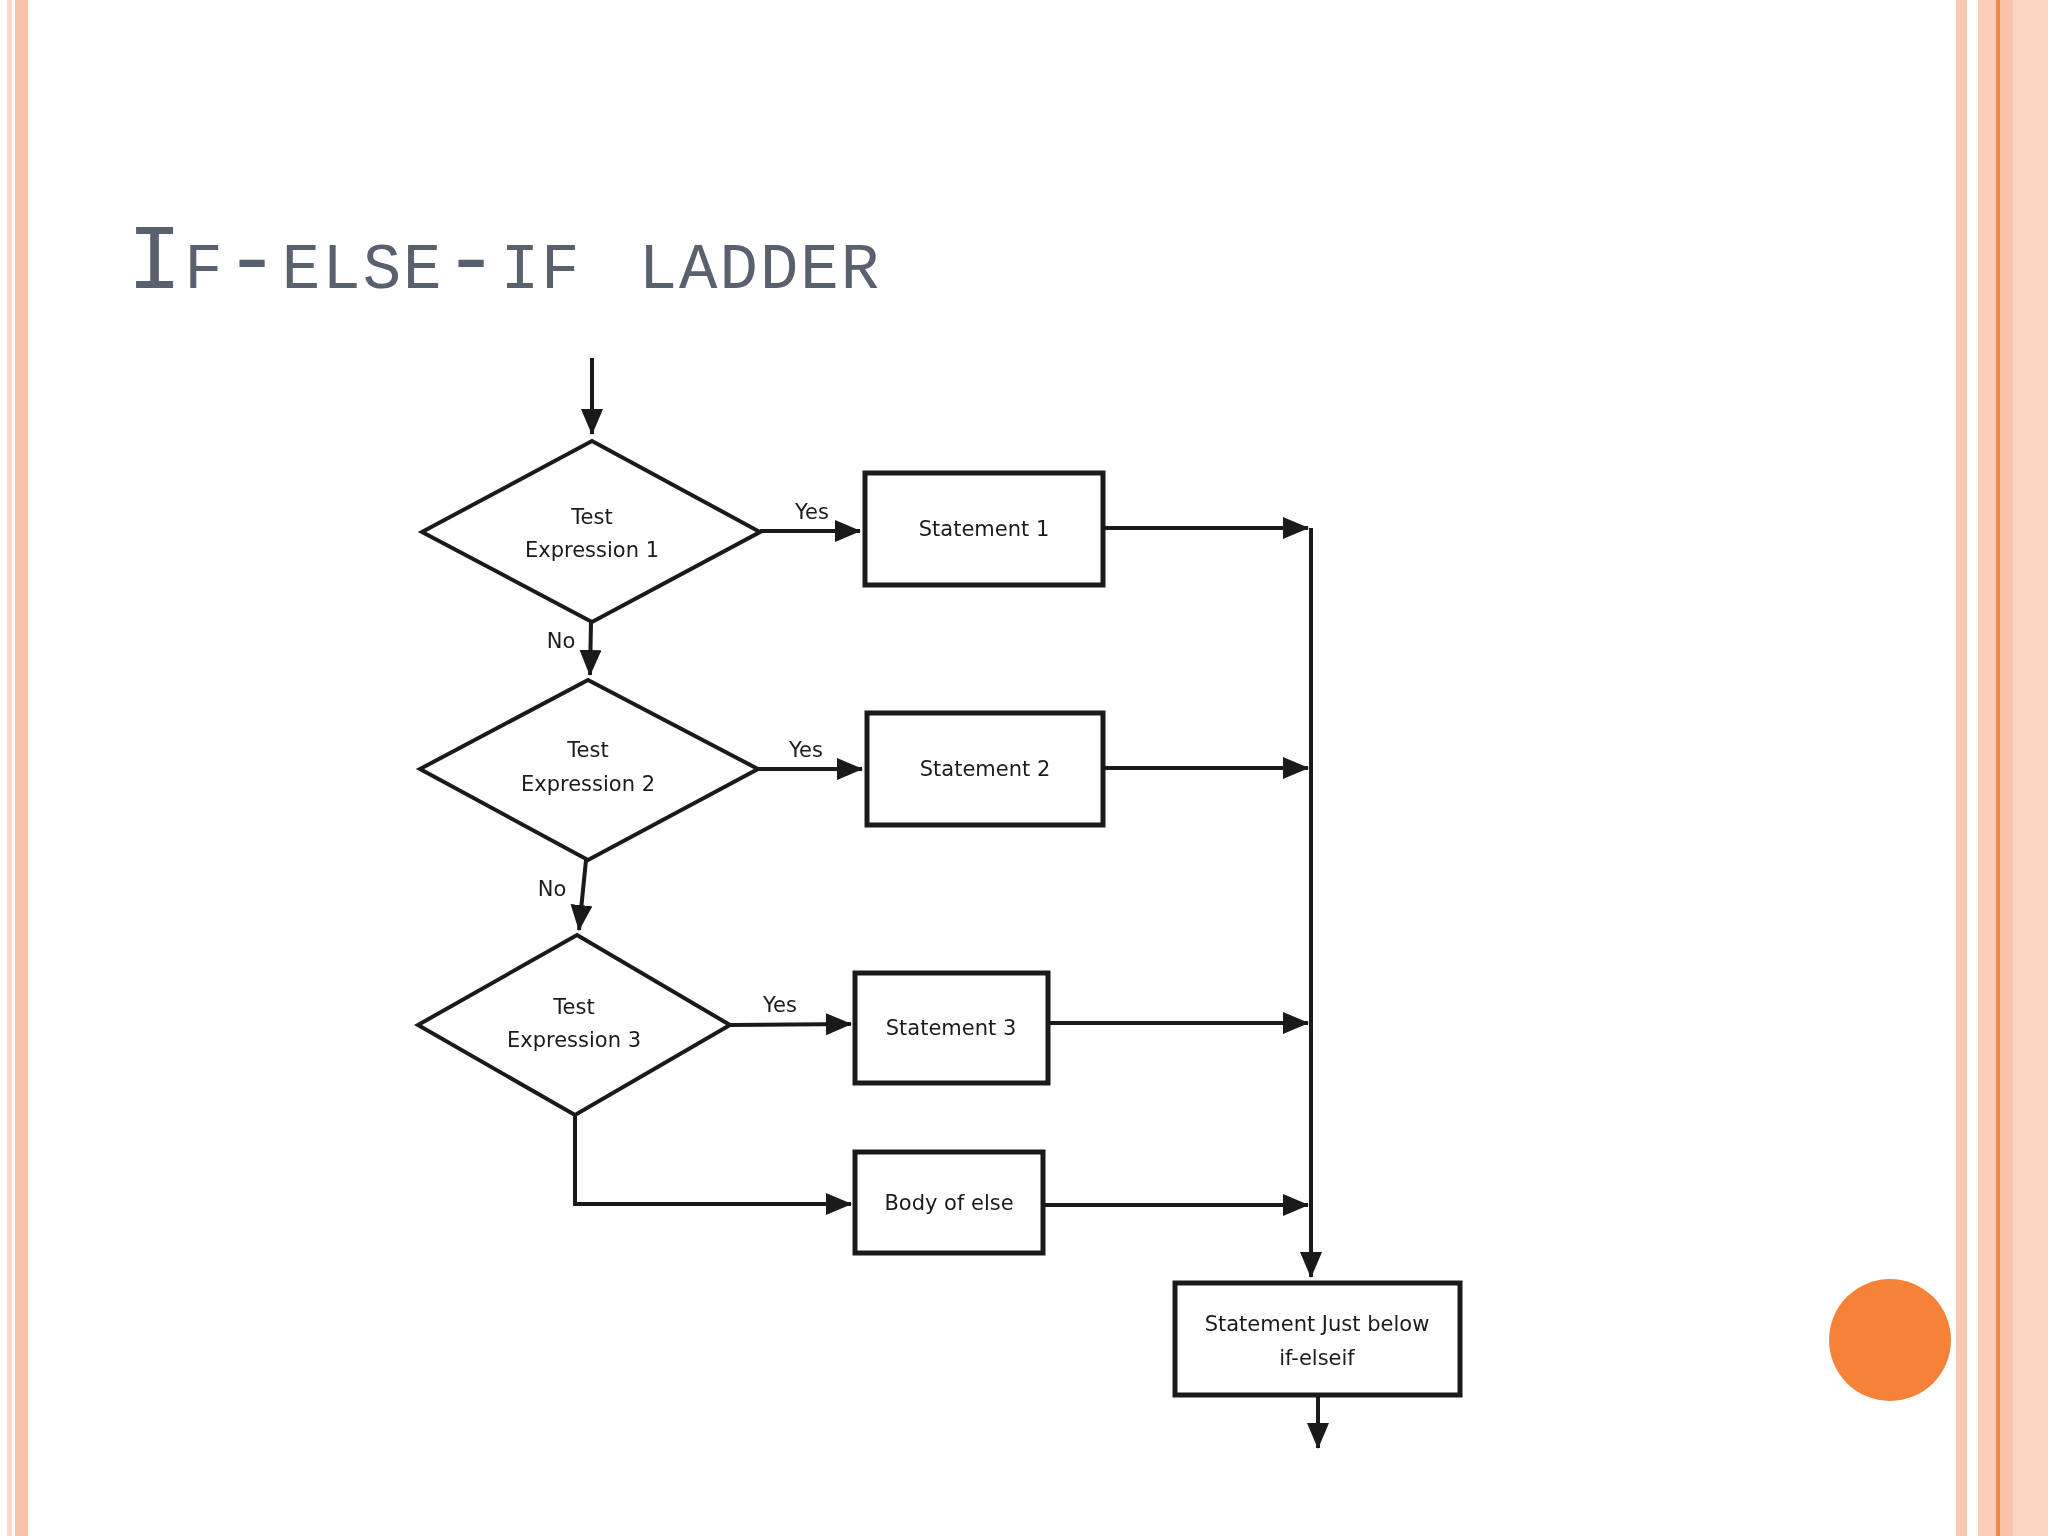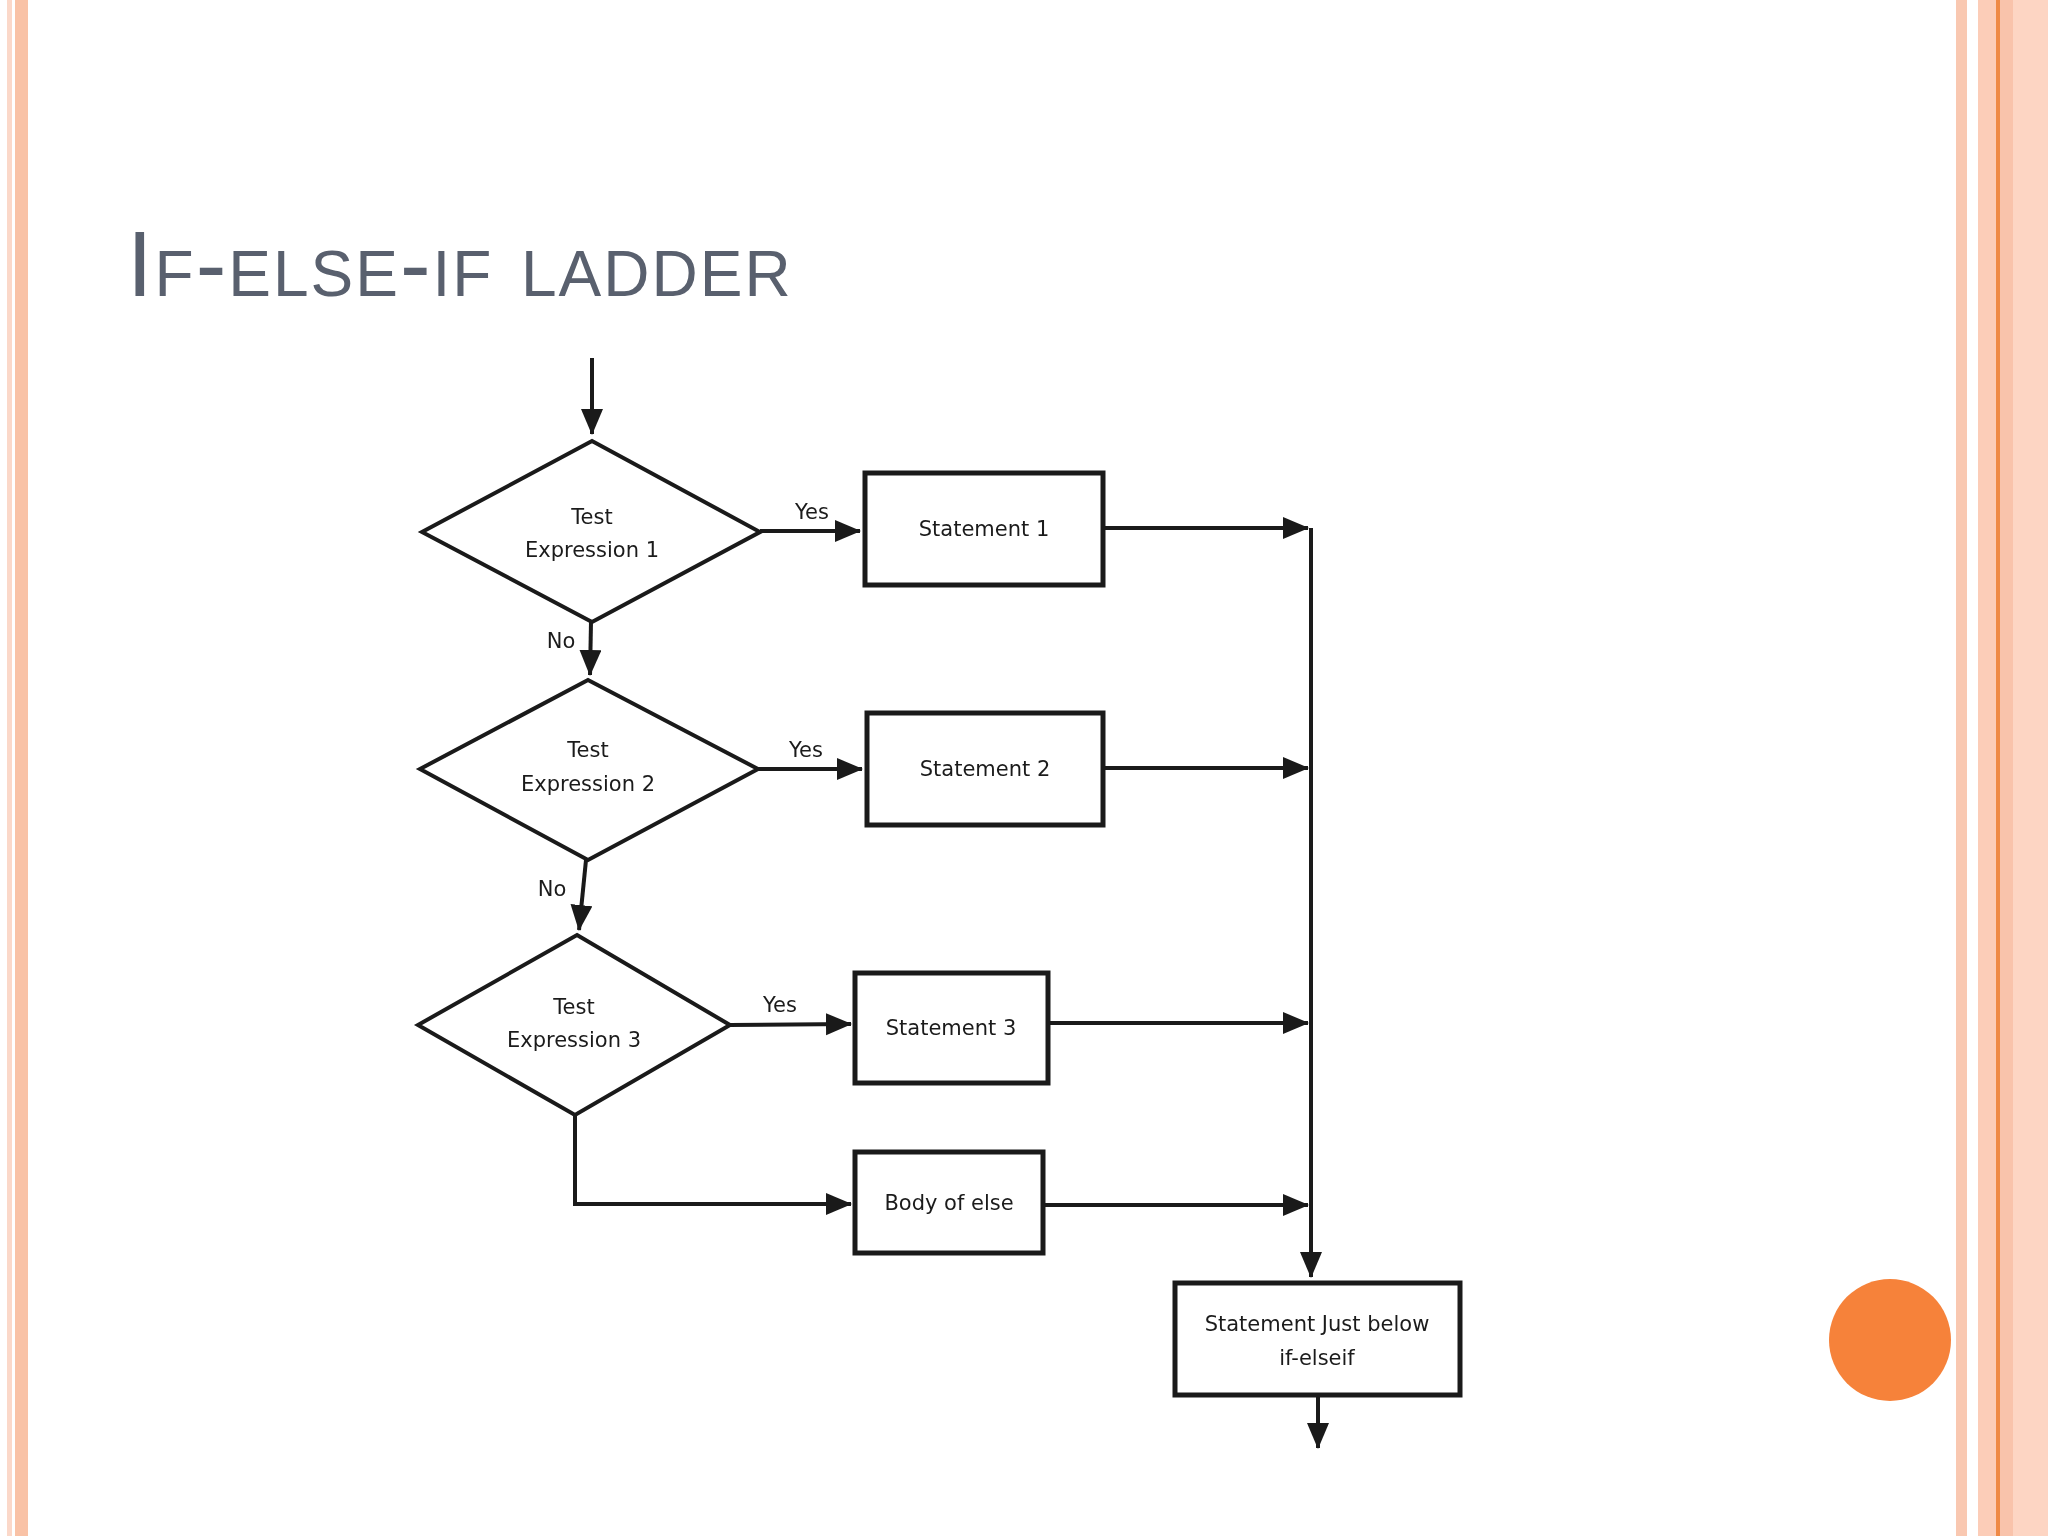--- a/index.html
+++ b/index.html
@@ -20,21 +20,21 @@
   .rs-mid  {left:2000px;width:13px; background:var(--right-band-mid,#f9c3ab);}
   .rs-light{left:2013px;width:35px; background:var(--right-band-light,#fdd5c3);}
   
   .accent-circle{
     position:absolute;left:1829px;top:1279px;width:122px;height:122px;
     border-radius:50%;background:var(--circle-color,#f6823a);
   }
   
   .title{
     position:absolute;left:127px;top:218px;
-    font-family:Liberation Sans, sans-serif;
+    font-family:Liberation Mono, monospace;
     font-variant:small-caps;
     font-size:92px;line-height:1.0;
     letter-spacing:2px;
     color:var(--title-color,#59606e);
     white-space:nowrap;
   }
   
   .fc{position:absolute;left:0;top:0;width:2048px;height:1536px;}
   .fc-shape{fill:#ffffff;stroke:var(--line-color,#1a1a1a);stroke-width:4;}
   .fc-rect{fill:#ffffff;stroke:var(--line-color,#1a1a1a);stroke-width:5;}

